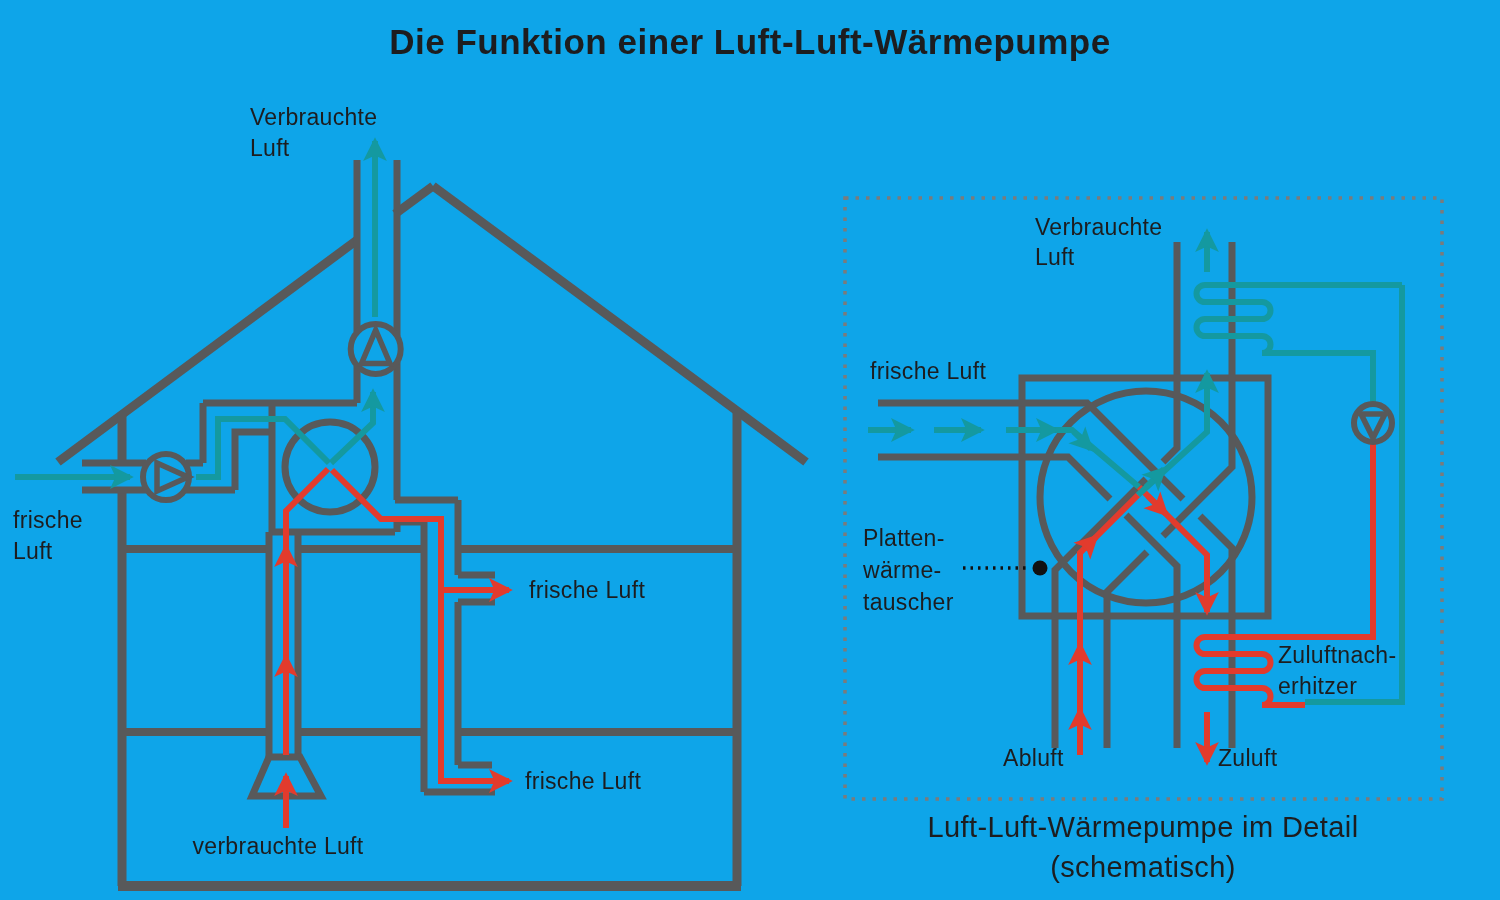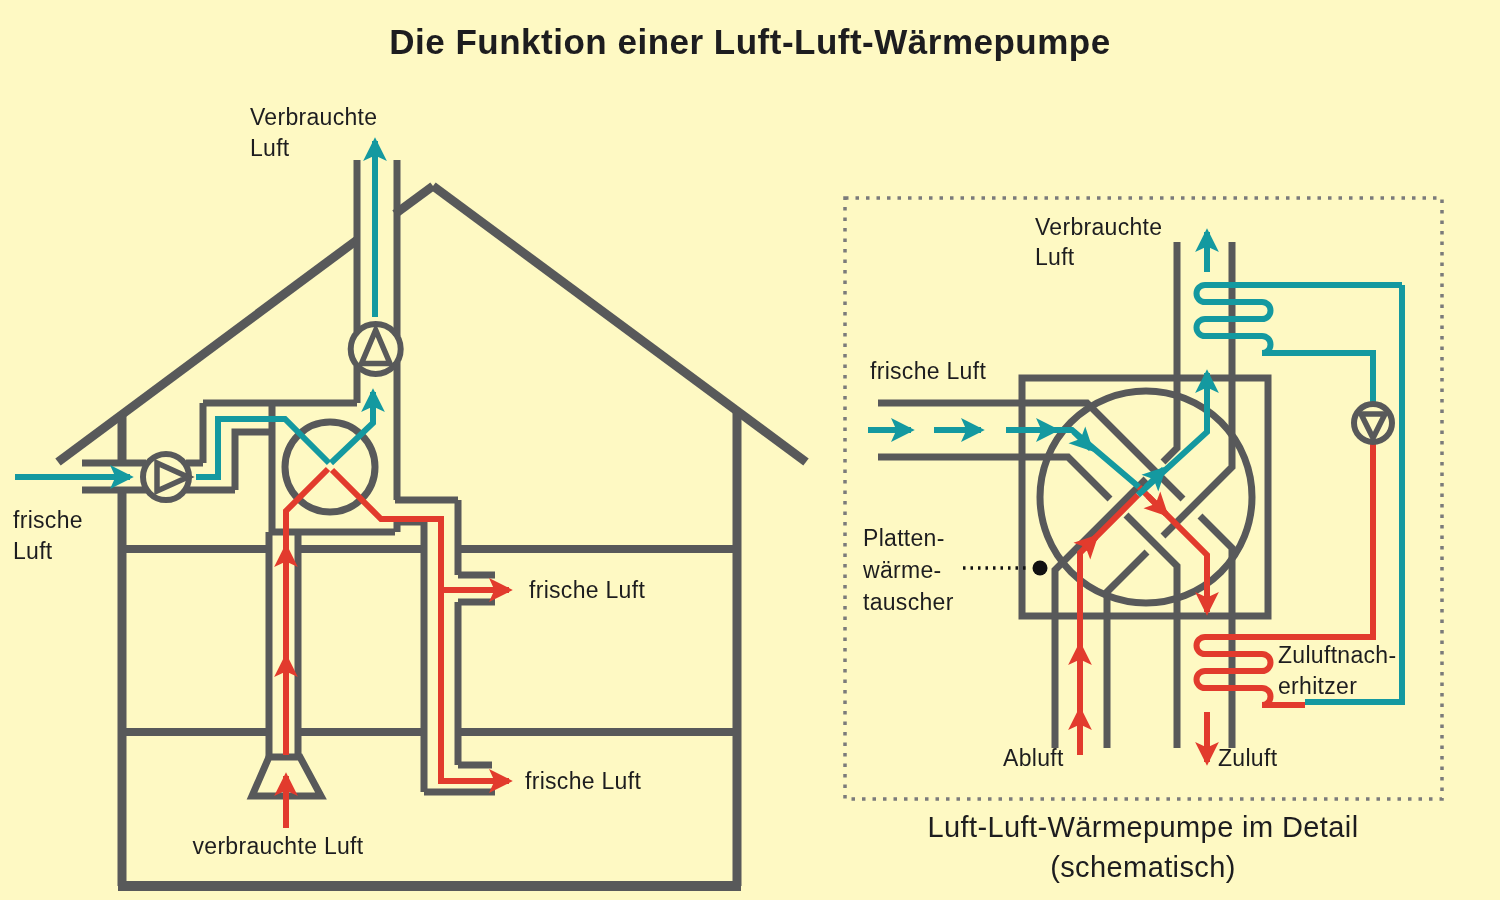--- a/index.html
+++ b/index.html
@@ -1,16 +1,16 @@
 <!DOCTYPE html>
 <html style="--teal: #1499A0; --red: #E23B2D; --gray: #58595A; --text: #1D1D1F; --bdots: #7B7B7B;"><head>
 <meta charset="utf-8">
 <style>
   html,body{margin:0;padding:0;background:#ffffff;}
-  .stage{width:1500px;height:900px;position:relative;background:#fef9c3;overflow:hidden;}
+  .stage{width:1500px;height:900px;position:relative;background:#0ea5e9;overflow:hidden;}
   svg{font-family:"Liberation Sans", sans-serif;display:block;}
   .g{stroke:var(--gray);fill:none;stroke-width:7;}
   .w9{stroke-width:9;} .w10{stroke-width:10;} .w8{stroke-width:8;} .w6{stroke-width:6;} .w55{stroke-width:5.5;}
   .t{stroke:var(--teal);stroke-width:6;fill:none;}
   .r{stroke:var(--red);stroke-width:6;fill:none;}
   .mtf{fill:var(--teal);} .mrf{fill:var(--red);}
   .dot{stroke:var(--bdots);stroke-width:3.5;stroke-dasharray:3.5 7;fill:none;}
   .lead{stroke:#111111;stroke-width:3.5;stroke-dasharray:2.5 5;fill:none;}
   .lbl{font-size:23px;fill:var(--text);letter-spacing:.3px;}
   .mid{text-anchor:middle;}

